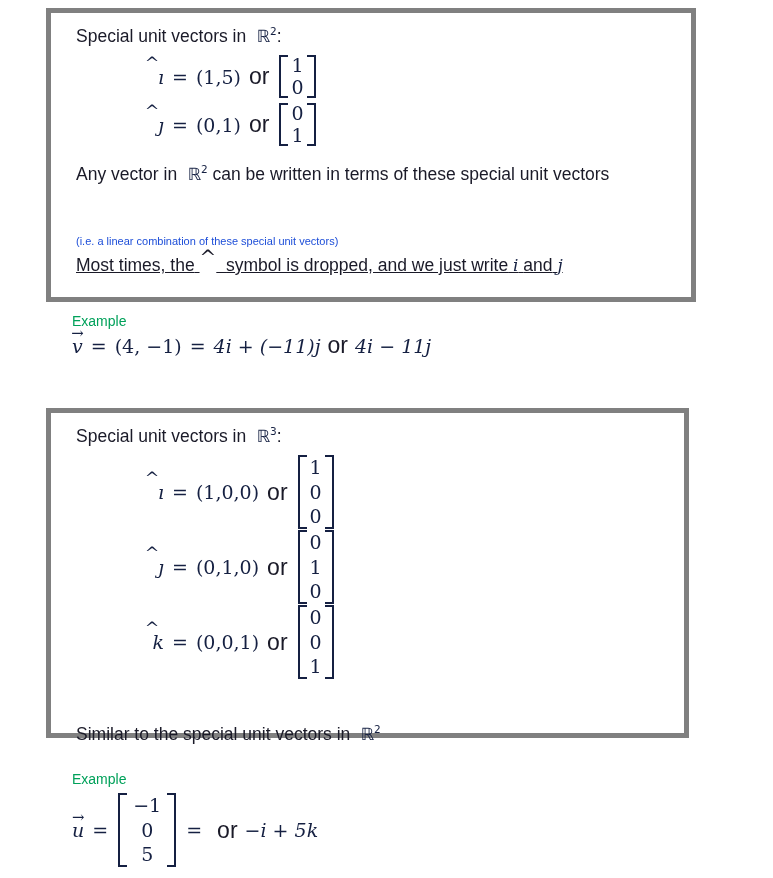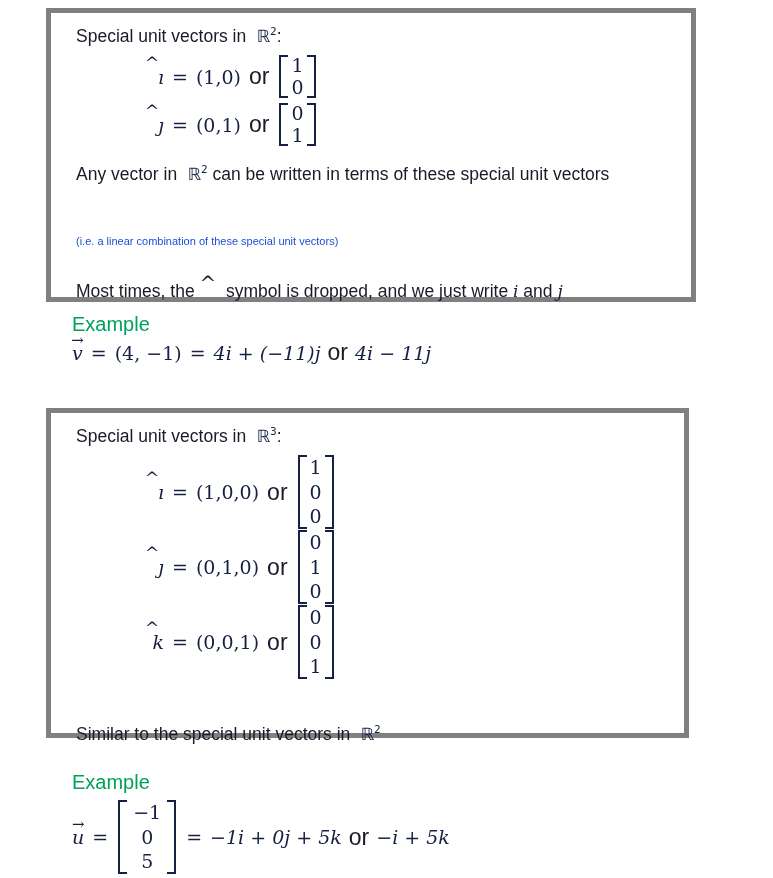--- a/index.html
+++ b/index.html
@@ -62,21 +62,21 @@
     color: #152042;
     letter-spacing: 0;
   }
   .sup {
     font-size: 0.62em;
     vertical-align: super;
     line-height: 0;
   }
   .example-title {
     font-family: "Liberation Sans", sans-serif;
-    font-size: 20px;
+    font-size: 14px;
     color: #00a15a;
     font-weight: 400;
   }
 
   
   .accent-wrap {
     position: relative;
     display: inline-block;
   }
   .accent-wrap > .base { display: inline-block; }
@@ -145,21 +145,21 @@
     min-width: 24px;
     text-align: right;
   }
 
   
   #r2-heading      { position: absolute; left: 76px;  top: 22px; }
   #r2-eq-i         { position: absolute; left: 140px; top: 55px; }
   #r2-eq-j         { position: absolute; left: 140px; top: 103px; }
   #r2-any-vector   { position: absolute; left: 76px;  top: 160px; width: 600px; }
   #r2-ie-note      { position: absolute; left: 76px;  top: 233px; }
-  #r2-most-times   { position: absolute; left: 76px;  top: 277px; }
+  #r2-most-times   { position: absolute; left: 76px;  top: 251px; text-decoration: underline; }
 
   #ex1-block       { position: absolute; left: 72px;  top: 313px; }
   #ex1-eq          { margin-top: 3px; }
 
   #r3-heading      { position: absolute; left: 76px;  top: 422px; }
   #r3-eq-i         { position: absolute; left: 140px; top: 455px; }
   #r3-eq-j         { position: absolute; left: 140px; top: 530px; }
   #r3-eq-k         { position: absolute; left: 140px; top: 605px; }
   #r3-similar      { position: absolute; left: 76px;  top: 720px; }
 
@@ -175,21 +175,21 @@
   <span>Special unit vectors in</span>
   <span class="bb">&nbsp;ℝ<span class="sup">2</span></span><span>:</span>
 </div>
 
 <div class="eqline math" id="r2-eq-i">
   <span class="accent-wrap lhs-label">
     <span class="base mi">ı</span>
     <span class="acc">^</span>
   </span>
   <span style="padding:0 8px">=</span>
-  <span>(1,0)</span>
+  <span>(1,5)</span>
   <span class="upr" style="padding:0 8px">or</span>
   <span class="vec">
     <span class="brk l"></span>
     <span class="cells">
       <span>1</span>
       <span>0</span>
     </span>
     <span class="brk r"></span>
   </span>
 </div>
@@ -325,17 +325,16 @@
     <span class="vec tall">
       <span class="brk l"></span>
       <span class="cells" style="padding:0 6px">
         <span>−1</span>
         <span>0</span>
         <span>5</span>
       </span>
       <span class="brk r"></span>
     </span>
     <span style="padding:0 8px">=</span>
-    <span class="mi">−1i + 0j + 5k</span>
     <span class="upr" style="padding:0 7px">or</span>
     <span class="mi">−i + 5k</span>
   </div>
 </div>
 
 </body></html>

